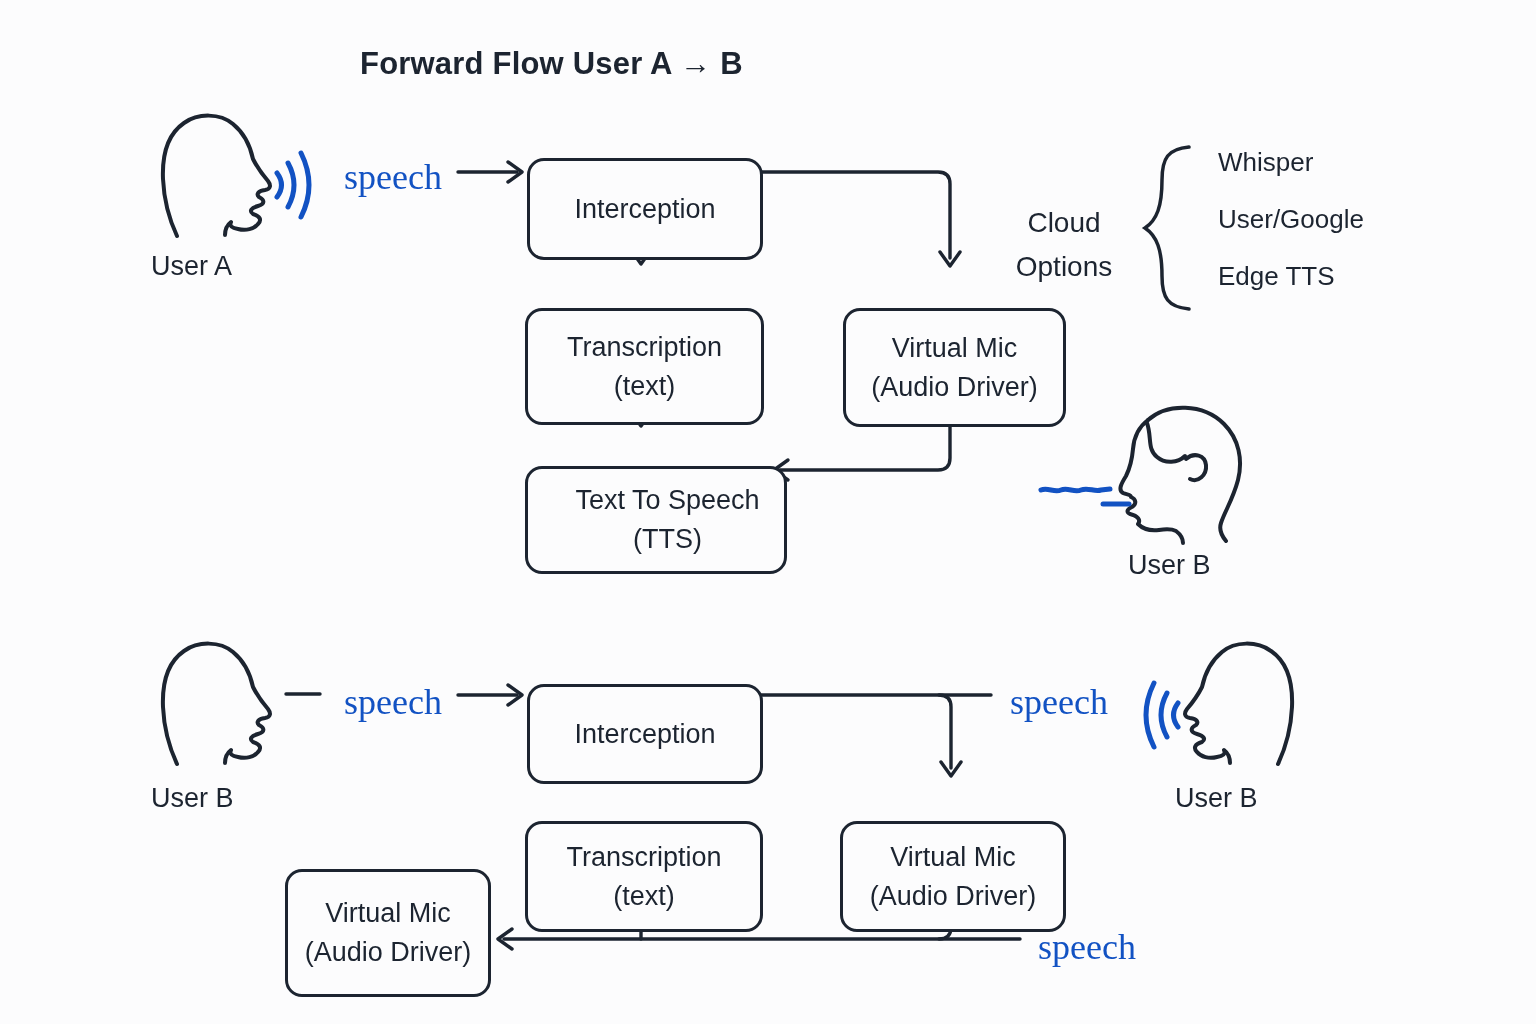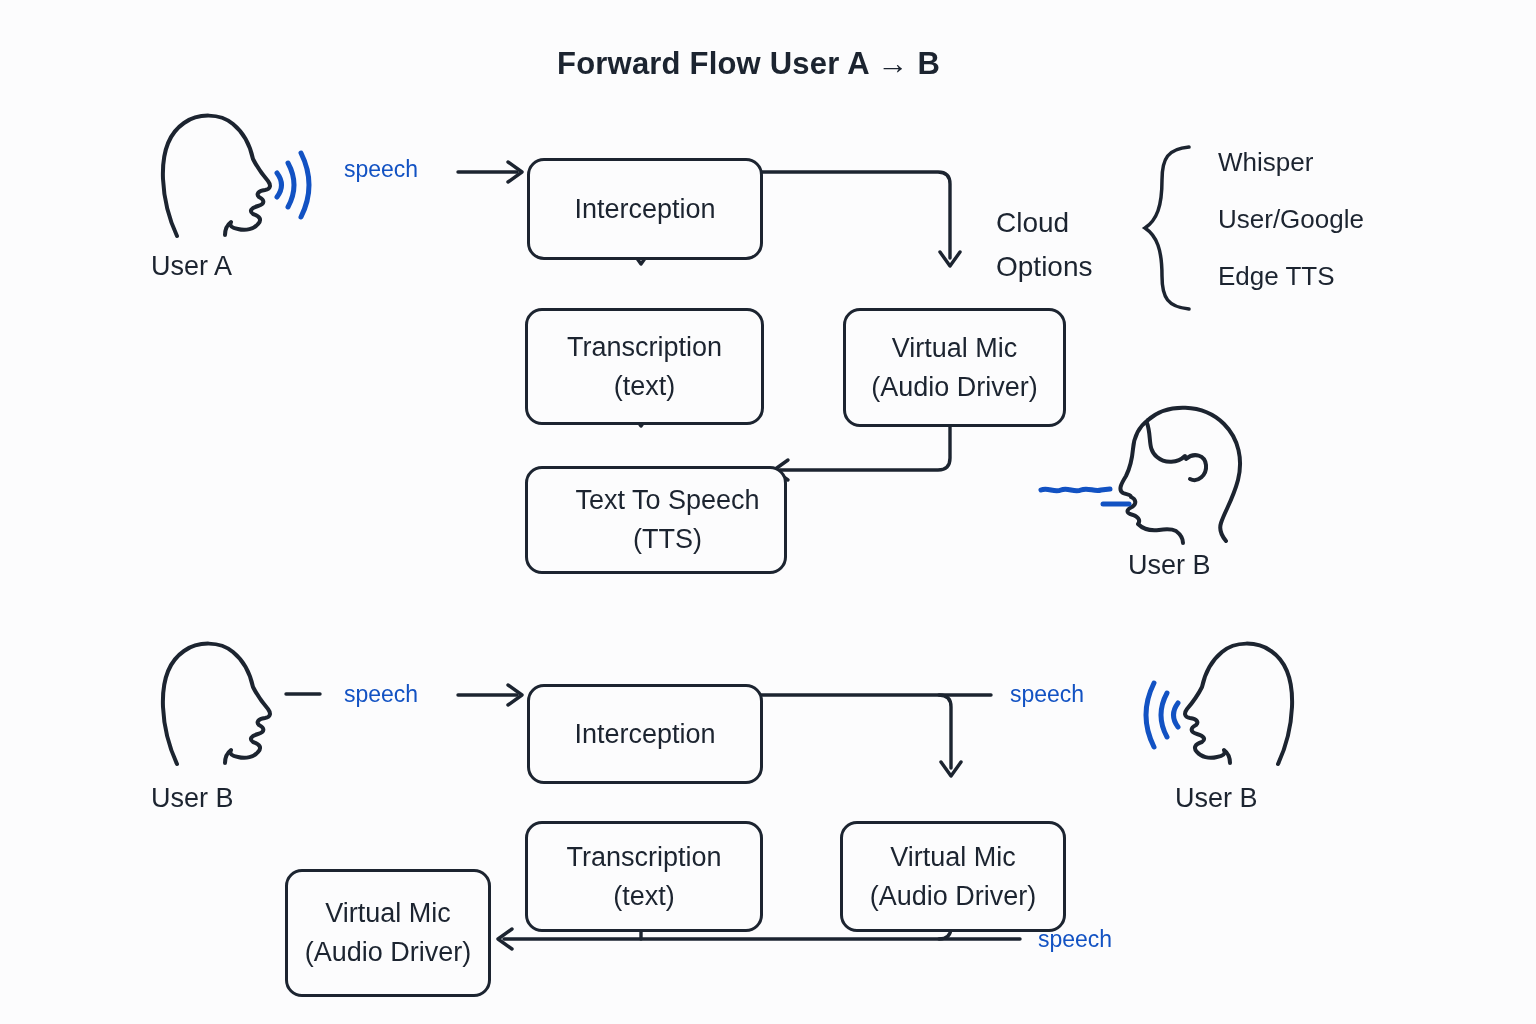--- a/index.html
+++ b/index.html
@@ -5,33 +5,33 @@
   html,body{margin:0;padding:0;background:#fcfcfd;}
   .canvas{
     position:relative;width:1536px;height:1024px;overflow:hidden;
     background:#fcfcfd;color:#1c2430;
     font-family:"Liberation Sans", sans-serif;
   }
   .abs{position:absolute;}
   svg.layer{position:absolute;left:0;top:0;width:1536px;height:1024px;}
   .title{
     font-size:31px;font-weight:700;letter-spacing:0.2px;
-    text-align:right;color:#1c2430;
+    text-align:left;color:#1c2430;
   }
   .node{
     position:absolute;border:3px solid #1c2430;border-radius:17px;
     background:#fcfcfd;display:flex;flex-direction:column;
     align-items:center;justify-content:center;
     font-size:27px;line-height:39px;color:#1c2430;text-align:center;margin-top:36px;
   }
   .label{font-size:27px;color:#1c2430;}
   .label.center{text-align:left;}
-  .speech{font-size:23px;color:#1252c3;}
+  .speech{font-size:36px;color:#1252c3;font-family:Liberation Serif, serif;}
   .cloud-label{
-    font-size:28px;line-height:44px;text-align:left;color:#1c2430;
+    font-size:28px;line-height:44px;text-align:center;color:#1c2430;
   }
   .cloud-items{font-size:26px;line-height:30px;color:#1c2430;}
   .cloud-items .item{margin-bottom:27px;}
 </style>
 </head>
 <body>
 
 <div class="canvas">
 
   <svg class="layer" viewBox="0 0 1536 1024">

